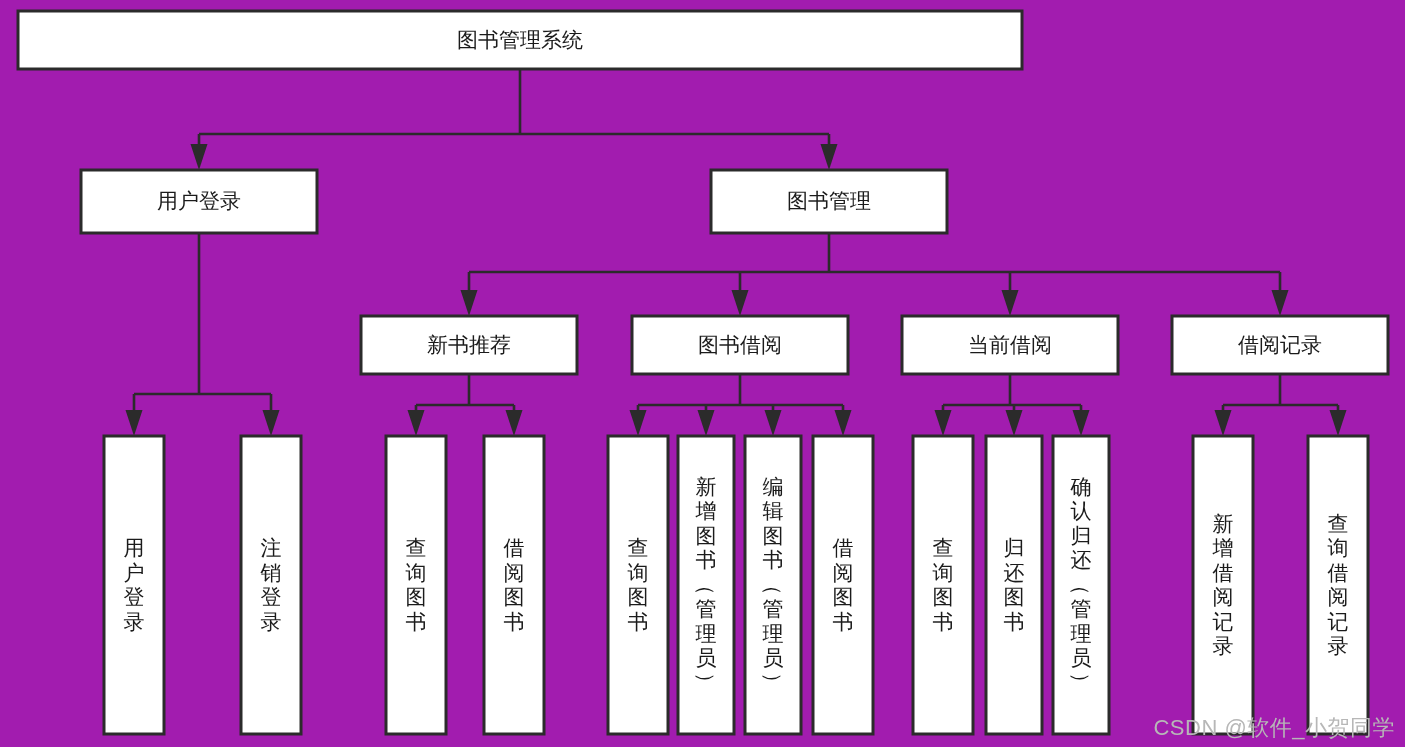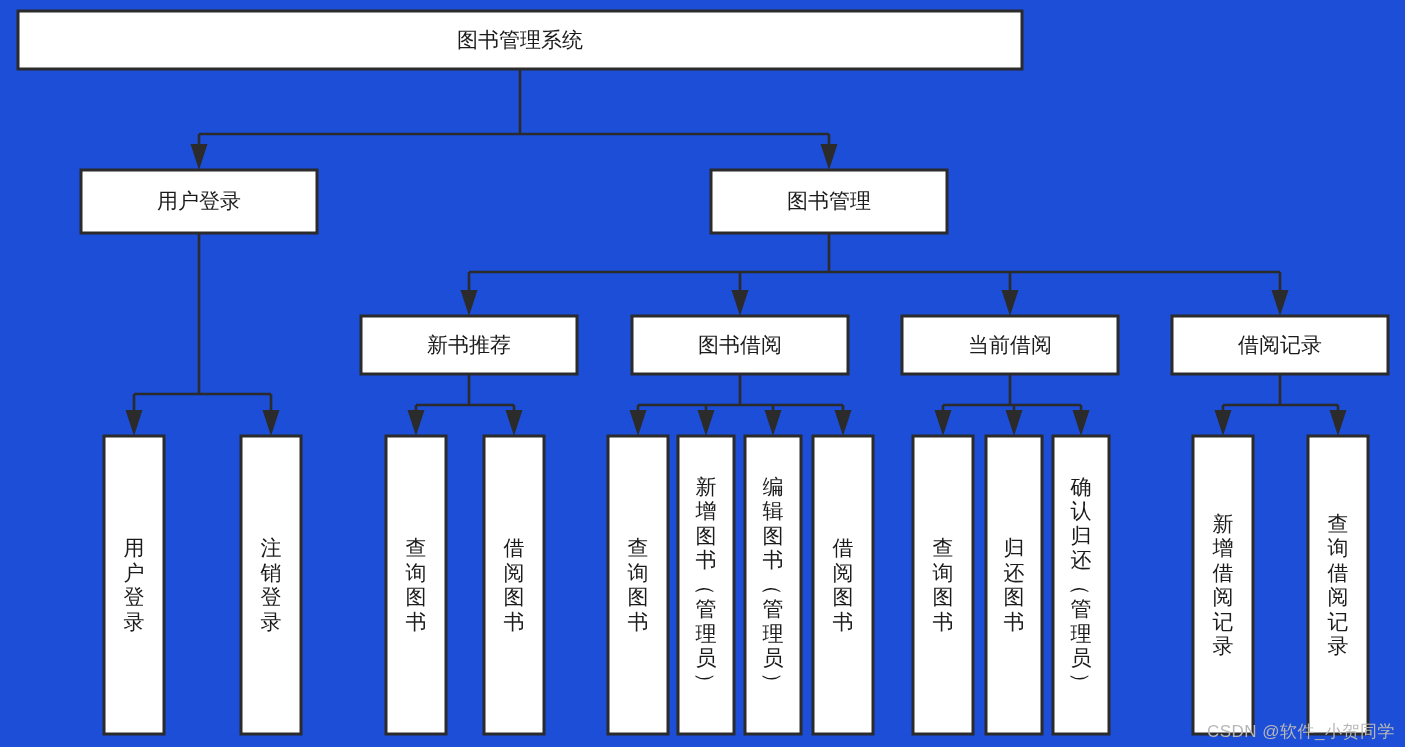--- a/index.html
+++ b/index.html
@@ -10,21 +10,21 @@
   body {
     width: 1405px;
     height: 747px;
     font-family: "Liberation Sans", "DejaVu Sans", sans-serif;
     overflow: hidden;
   }
   #diagram-root {
     position: relative;
     width: 1405px;
     height: 747px;
-    background: #1d4ed8;
+    background: #a21caf;
   }
   svg#diagram-svg {
     position: absolute;
     top: 0;
     left: 0;
     width: 1405px;
     height: 747px;
     display: block;
   }
   .node-box {
@@ -53,21 +53,21 @@
     font-family: "Liberation Sans", "DejaVu Sans", sans-serif;
     font-size: 21px;
     fill: #1b1b1b;
     text-anchor: middle;
   }
   .watermark {
     position: absolute;
     right: 10px;
     bottom: 4px;
     font-family: "Liberation Sans", "DejaVu Sans", sans-serif;
-    font-size: 17px;
+    font-size: 22px;
     color: #b7b7b7;
     white-space: nowrap;
     letter-spacing: 0.5px;
     user-select: none;
   }
 </style>
 </head>
 <body>
 
 <div id="diagram-root">

